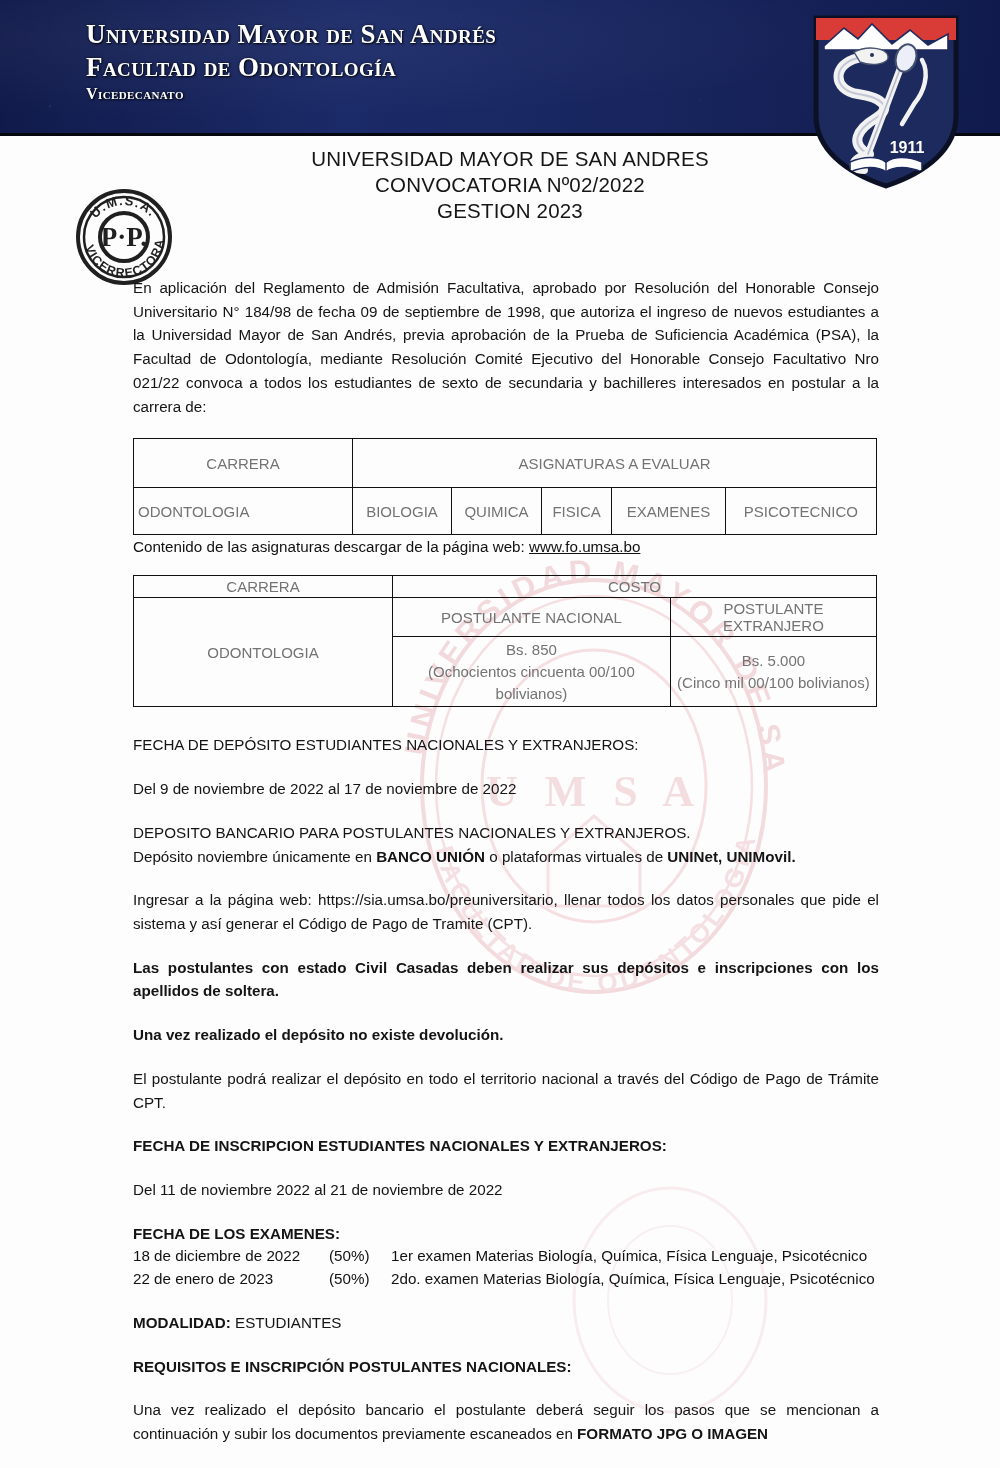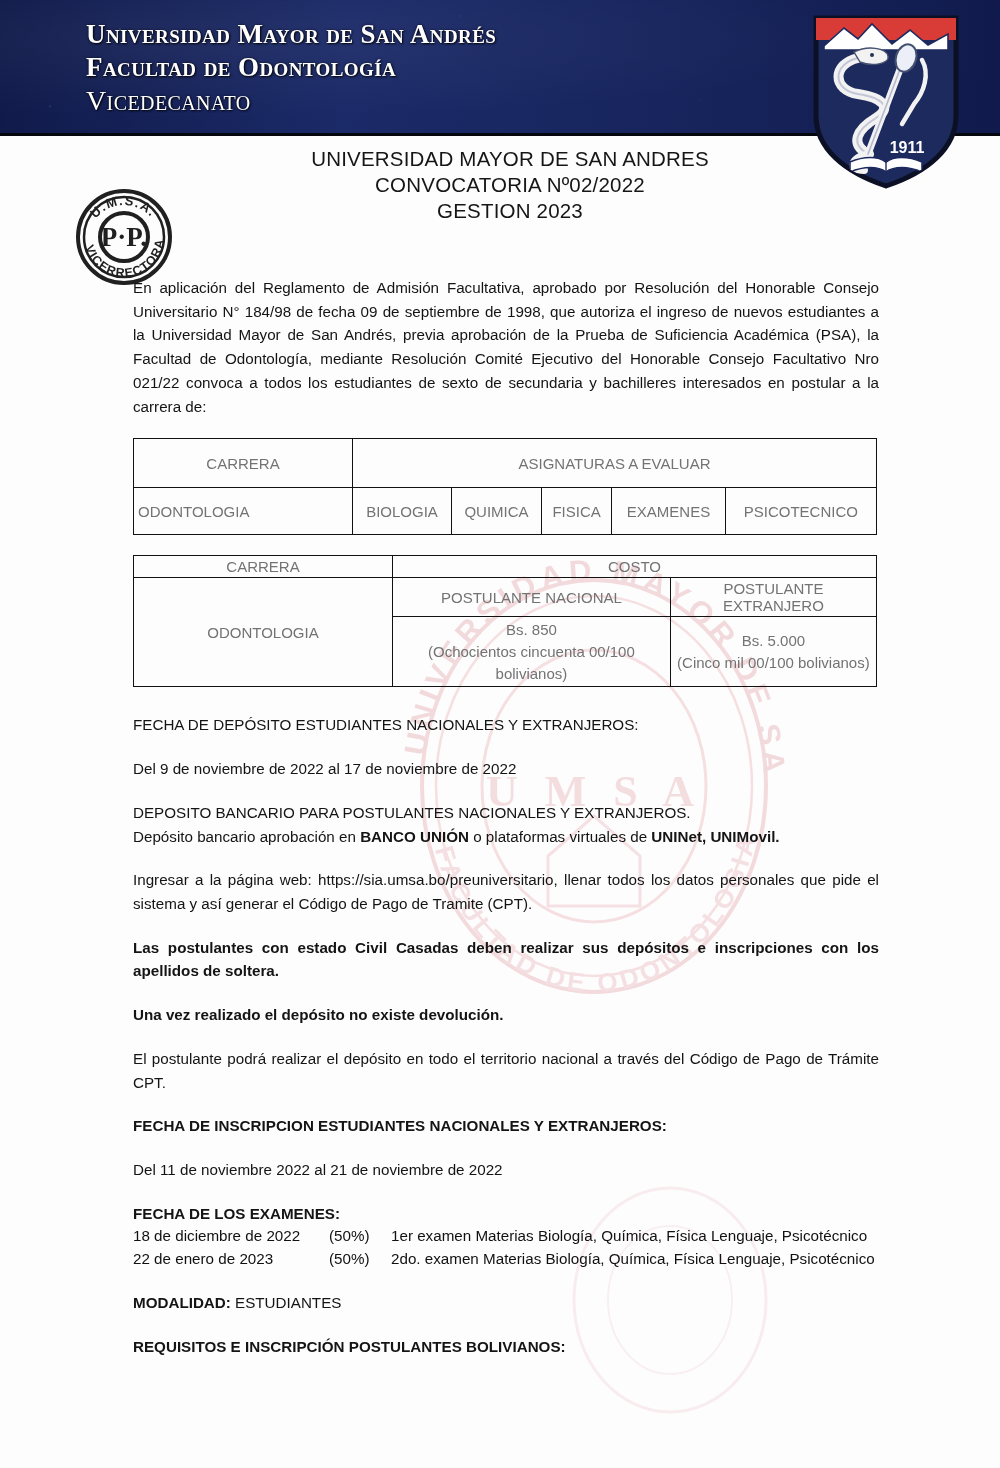--- a/index.html
+++ b/index.html
@@ -34,21 +34,21 @@
   }
   .header-text{
     position:absolute;left:86px;top:18px;
     font-family:"Liberation Serif", serif;
     color:#ffffff;
     text-shadow:1px 1px 2px rgba(0,0,0,.85), 0 0 3px rgba(0,0,0,.6);
     line-height:1.22;
   }
   .hl1{font-size:27px;font-variant:small-caps;font-weight:700;letter-spacing:.4px;}
   .hl2{font-size:27px;font-variant:small-caps;font-weight:700;letter-spacing:.4px;font-family:Liberation Serif, serif;}
-  .hl3{font-size:28px;font-variant:small-caps;font-weight:400;letter-spacing:.4px;}
+  .hl3{font-size:16px;font-variant:small-caps;font-weight:700;letter-spacing:.4px;}
 
   
   .logo{position:absolute;left:806px;top:12px;width:160px;height:178px;}
 
   
   .stamp{
     position:absolute;left:72px;top:185px;width:104px;height:104px;
     opacity:.92;
   }
 
@@ -232,20 +232,23 @@
           <td class="t1-sub">BIOLOGIA</td>
           <td class="t1-sub">QUIMICA</td>
           <td class="t1-sub">FISICA</td>
           <td class="t1-sub">EXAMENES</td>
           <td class="t1-sub">PSICOTECNICO</td>
         </tr>
       </tbody>
         </table>
     </div>
 
+    <div class="caption">
+      <span>Contenido de las asignaturas descargar de la página web: </span><span class="u">www.fo.umsa.bo</span>
+    </div>
 
     <div class="gap-m"></div>
 
     <div class="tablewrap">
       <table class="doc">
         <tbody>
             <tr>
           <td class="t2-c1">CARRERA</td>
           <td class="t2-costo" colspan="2">COSTO</td>
         </tr>
@@ -268,21 +271,21 @@
         </table>
     </div>
 
     <div class="gap-l"></div>
 
     <p class="para">FECHA DE DEPÓSITO ESTUDIANTES NACIONALES Y EXTRANJEROS:</p>
     <div class="gap-m"></div>
     <p class="para">Del 9 de noviembre de 2022 al 17 de noviembre de 2022</p>
     <div class="gap-m"></div>
     <p class="para">DEPOSITO BANCARIO PARA POSTULANTES NACIONALES Y EXTRANJEROS.</p>
-    <p class="para"><span>Depósito bancario aprobación en </span><span class="b">BANCO UNIÓN</span><span> o plataformas virtuales de </span><span class="b">UNINet, UNIMovil.</span></p>
+    <p class="para"><span>Depósito noviembre únicamente en </span><span class="b">BANCO UNIÓN</span><span> o plataformas virtuales de </span><span class="b">UNINet, UNIMovil.</span></p>
 
     <div class="gap-m"></div>
 
     <p class="para"><span>Ingresar a la página web: </span><span>https://sia.umsa.bo/preuniversitario</span><span>, llenar todos los datos personales que pide el sistema y así generar el Código de Pago de Tramite (CPT).</span></p>
 
     <div class="gap-m"></div>
 
     <p class="para b">Las postulantes con estado Civil Casadas deben realizar sus depósitos e inscripciones con los apellidos de soltera.</p>
 
     <div class="gap-m"></div>
@@ -310,24 +313,25 @@
     <div class="exam-row">
       <span class="exam-date">22 de enero de 2023</span><span class="exam-pct">(50%)</span><span>2do. examen Materias Biología, Química, Física Lenguaje, Psicotécnico</span>
     </div>
 
     <div class="gap-m"></div>
 
     <p class="para"><span class="hdr-bold">MODALIDAD: </span><span>ESTUDIANTES</span></p>
 
     <div class="gap-m"></div>
 
-    <p class="para hdr-bold">REQUISITOS E INSCRIPCIÓN POSTULANTES BOLIVIANOS:</p>
-
-    <div class="gap-m"></div>
-
+    <p class="para hdr-bold">REQUISITOS E INSCRIPCIÓN POSTULANTES NACIONALES:</p>
+
+    <div class="gap-m"></div>
+
+    <p class="para"><span>Una vez realizado el depósito bancario el postulante deberá seguir los pasos que se mencionan a continuación y subir los documentos previamente escaneados en </span><span class="b">FORMATO JPG O IMAGEN</span></p>
 
     <div class="gap-m"></div>
 
     <div class="list-item">
       
       
     </div>
 
   </div>
 </div>

